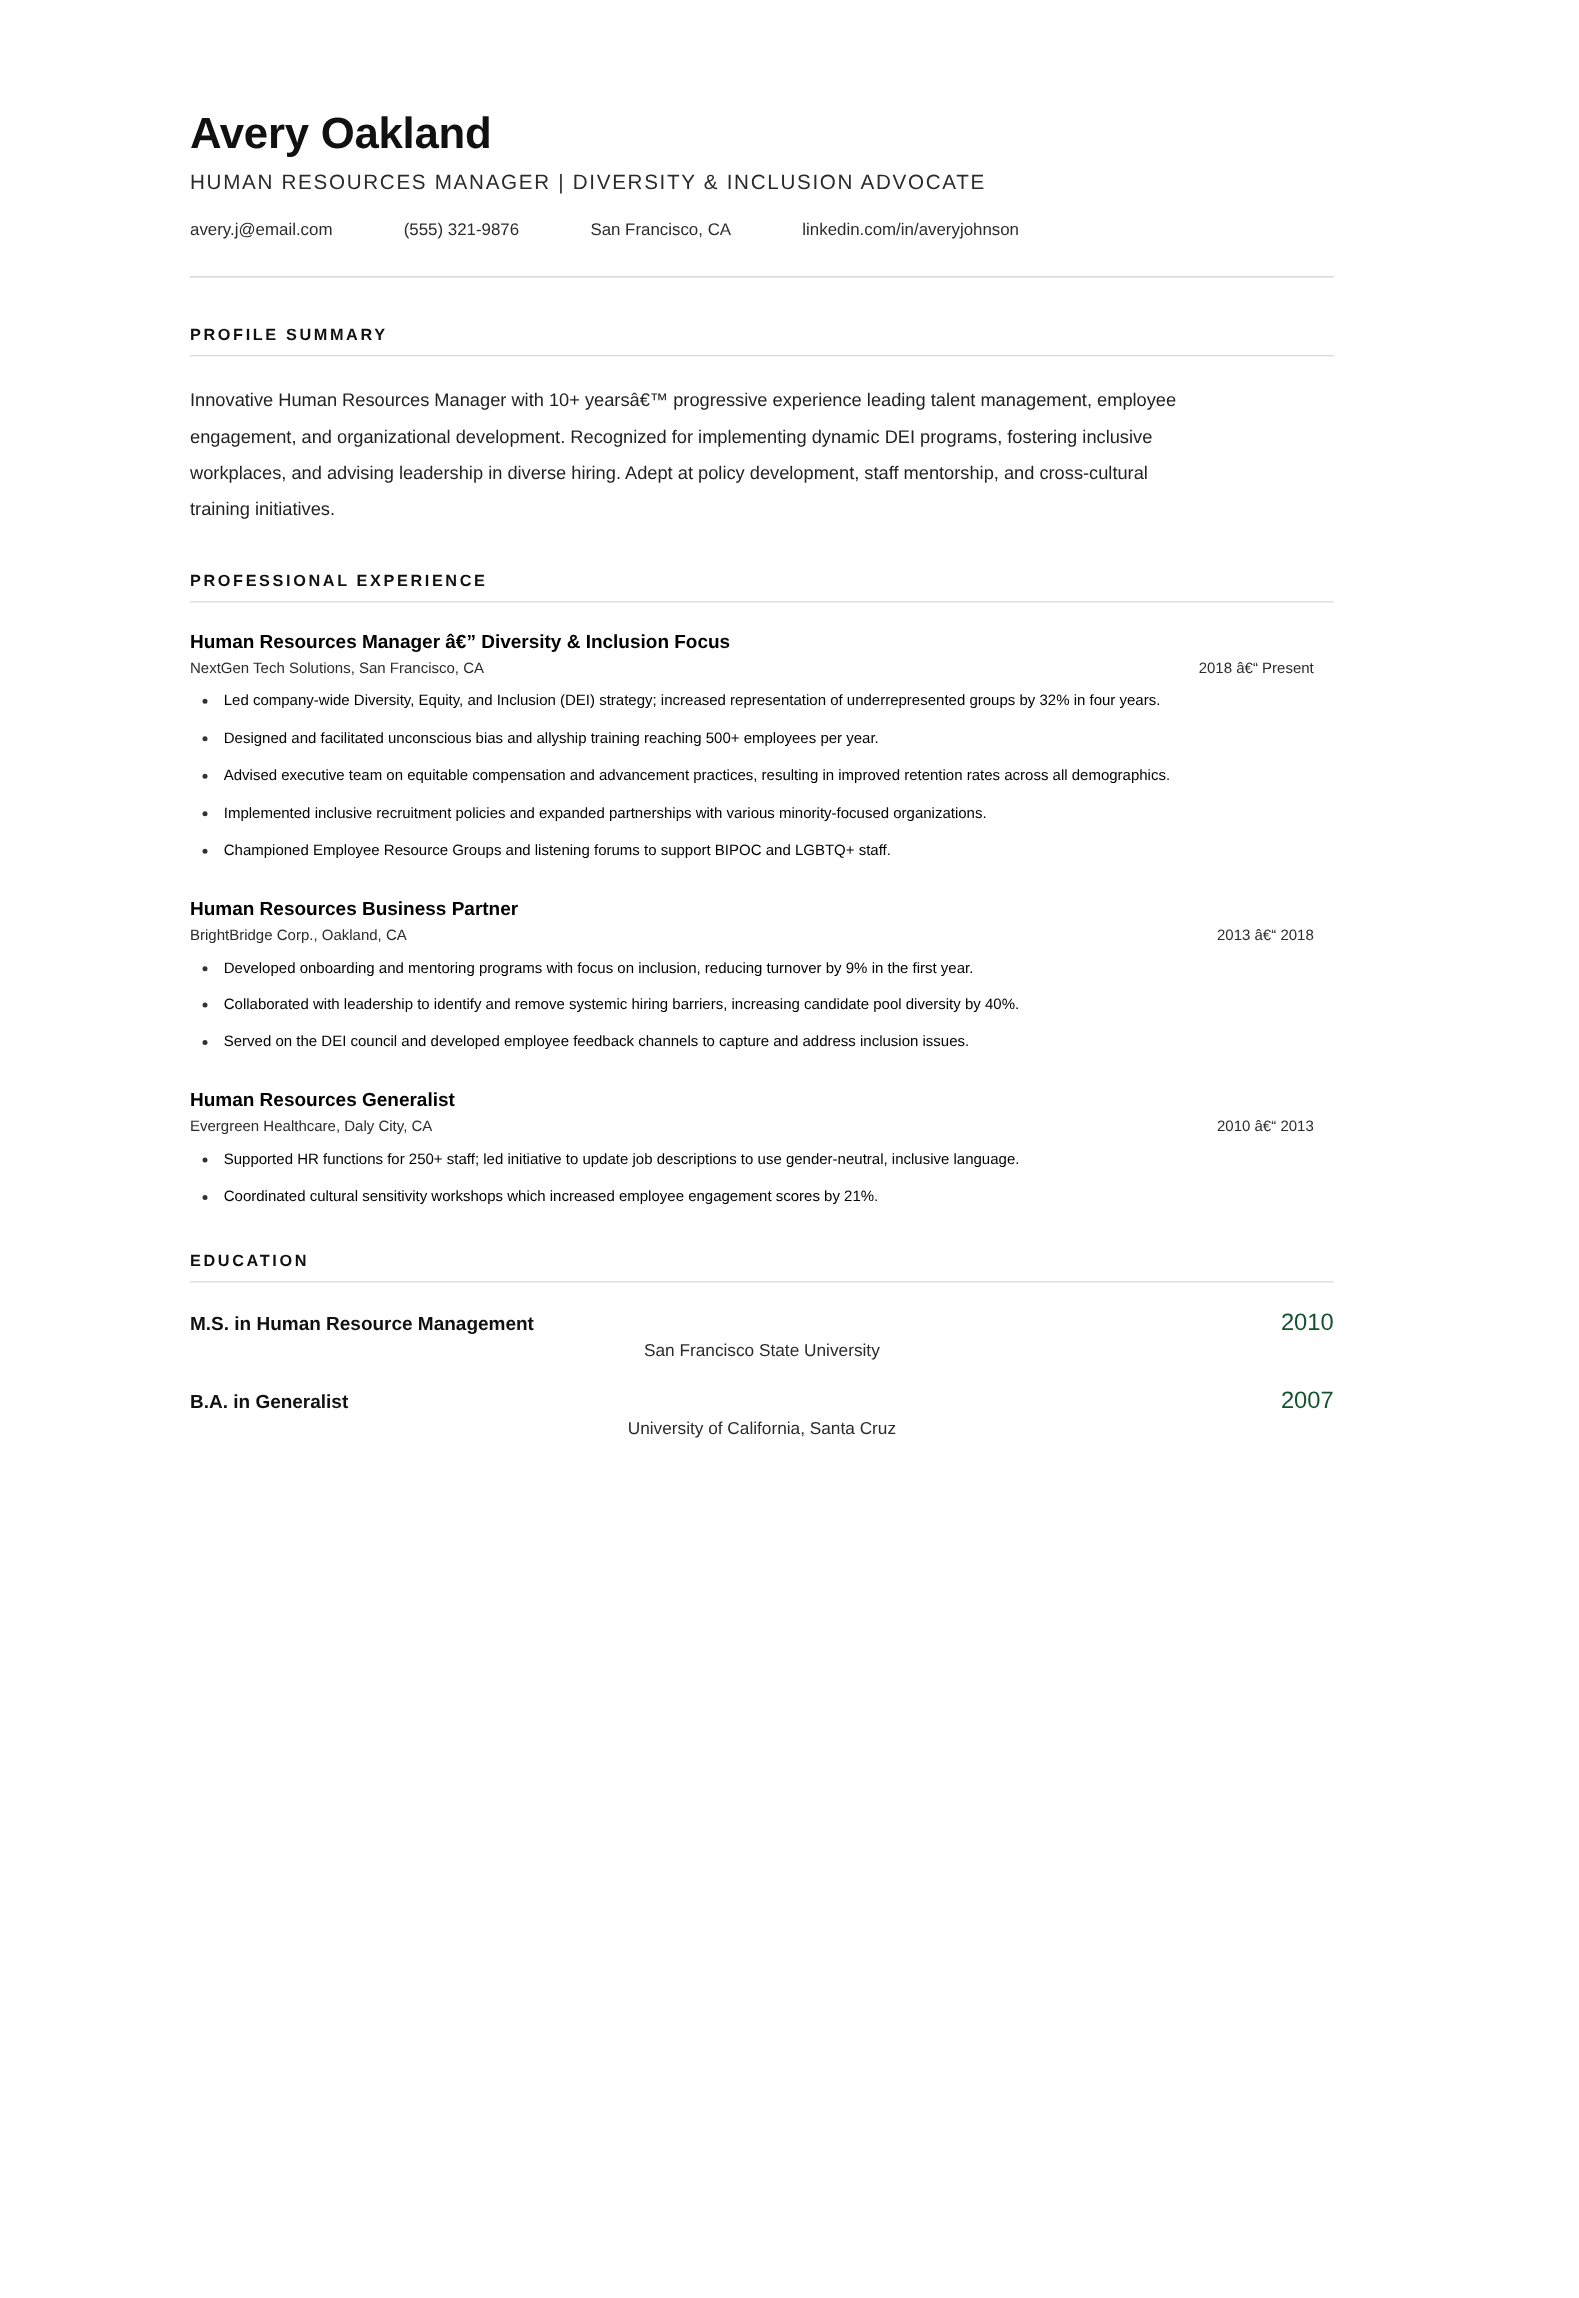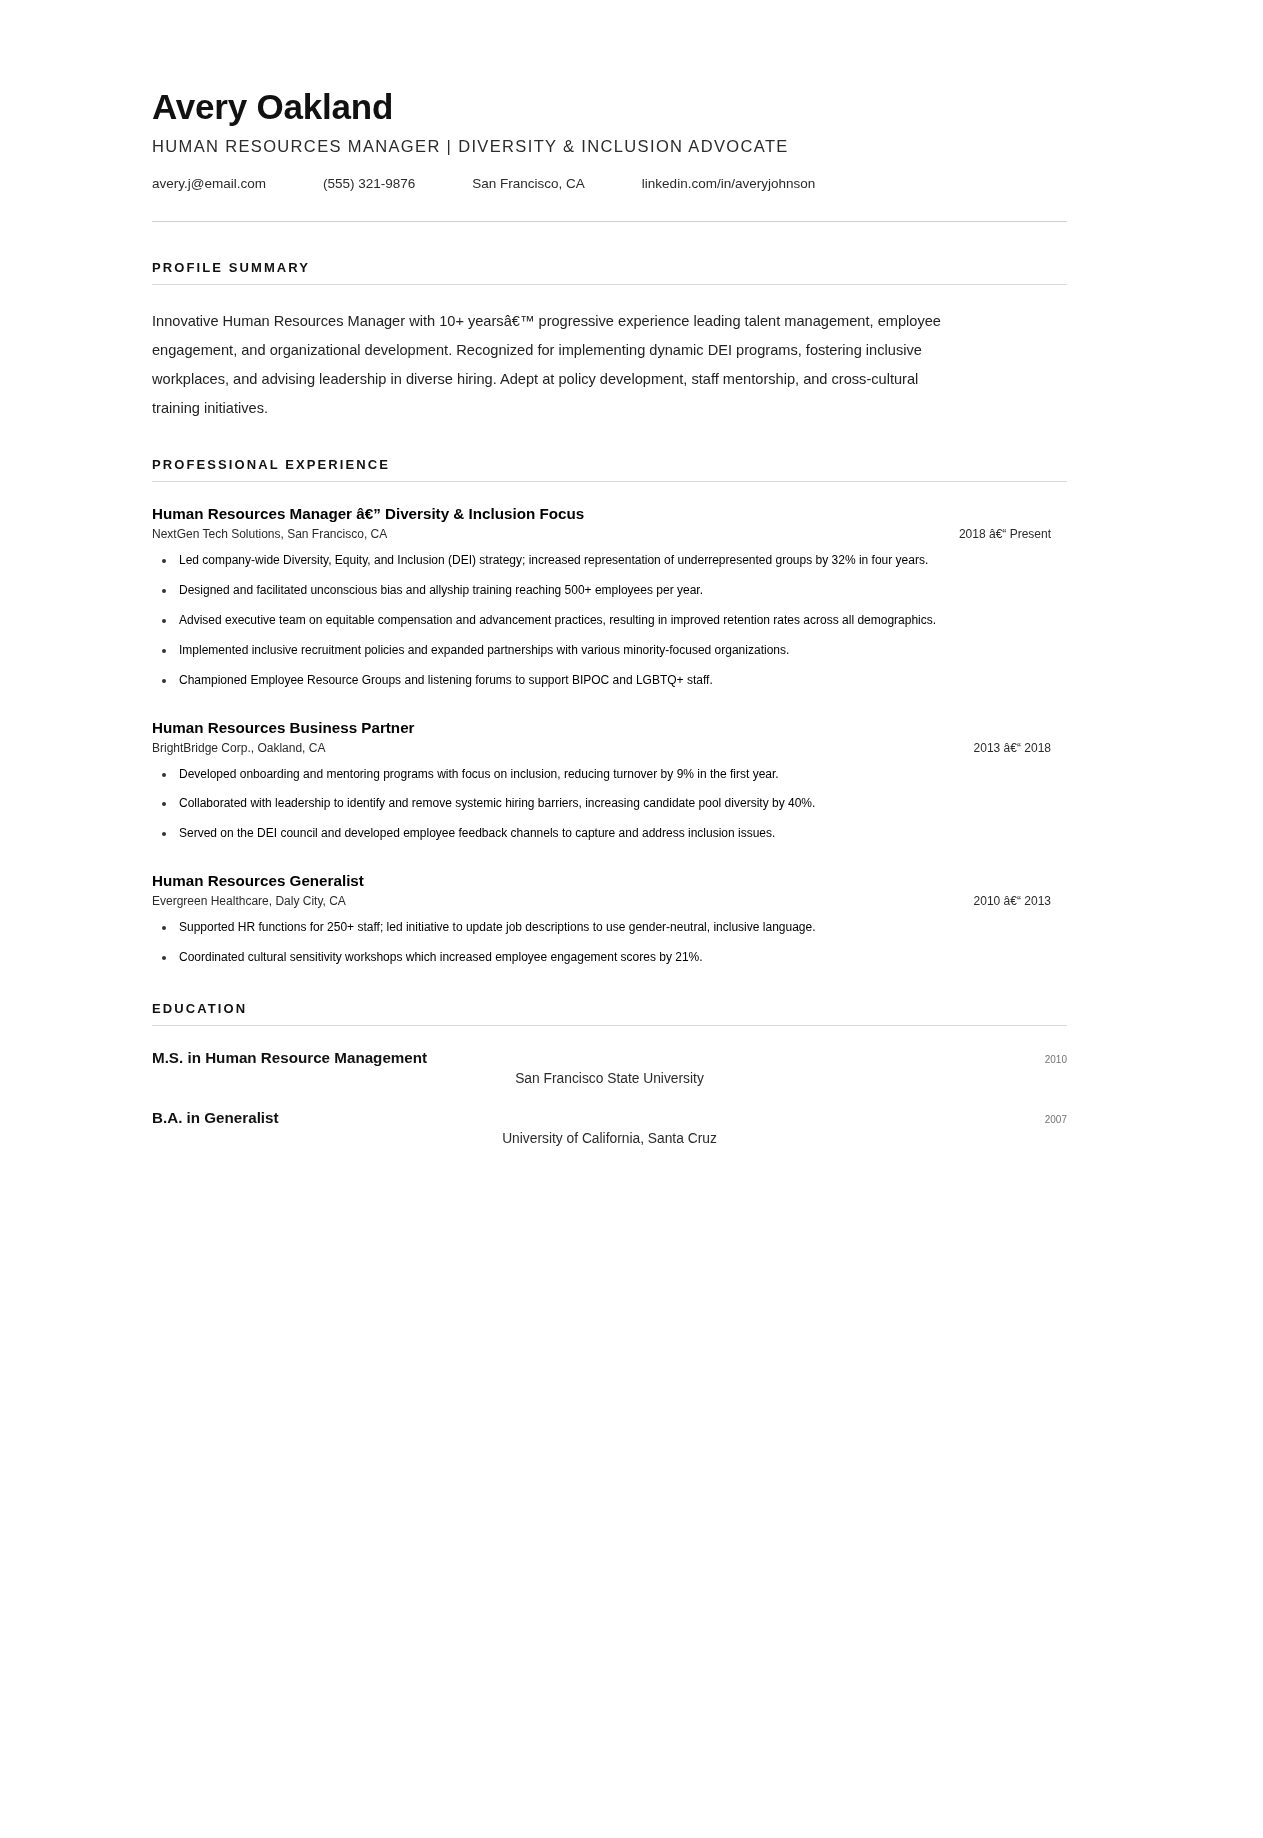--- a/index.html
+++ b/index.html
@@ -145,22 +145,22 @@
     justify-content: space-between;
     align-items: baseline;
   }
   .edu-degree {
     font-size: 15.2px;
     font-weight: 700;
     color: #111111;
     line-height: 1.3;
   }
   .edu-year {
-    font-size: 10px;
-    color: #737373;
+    font-size: 19px;
+    color: #14532d;
     white-space: nowrap;
   }
   .edu-school {
     font-size: 13.8px;
     color: #2b2b2b;
     margin-top: 3px;
   }
 </style>
 </head>
 <body>

